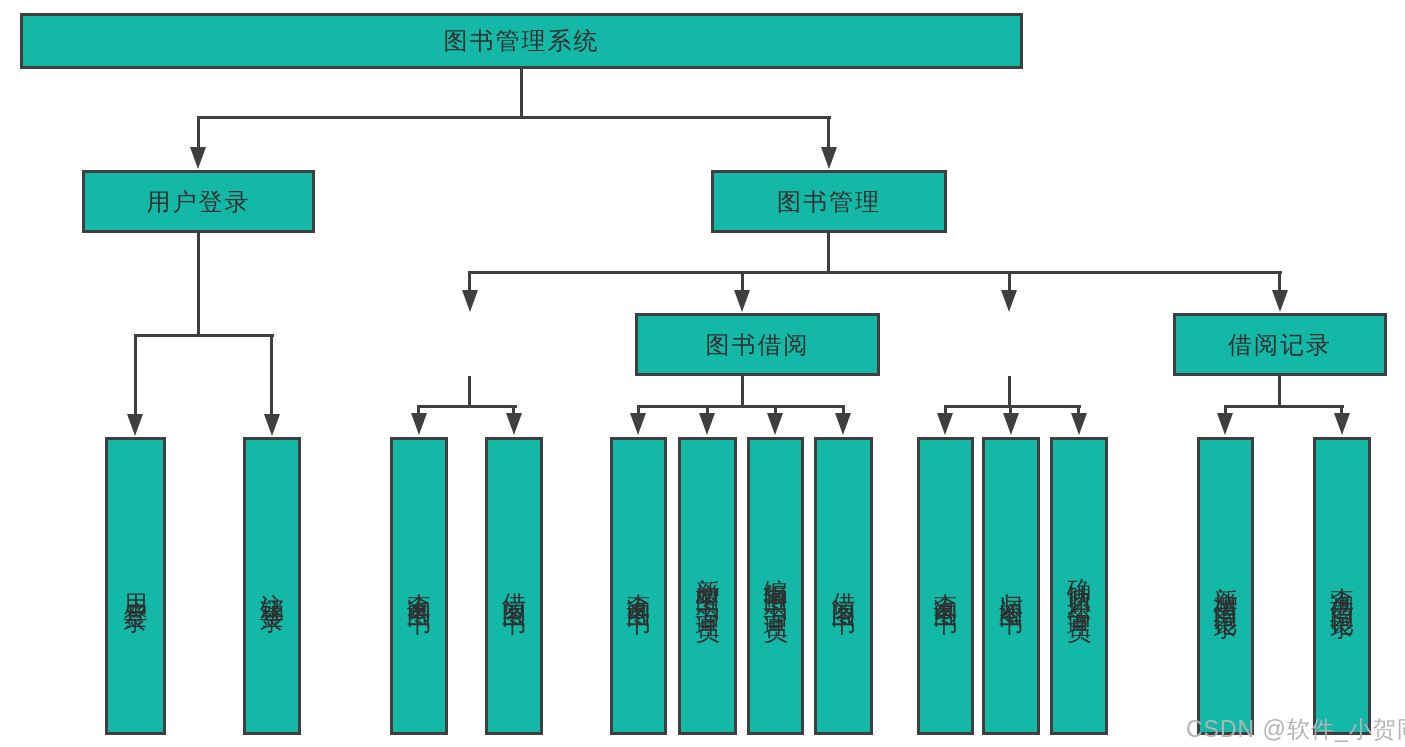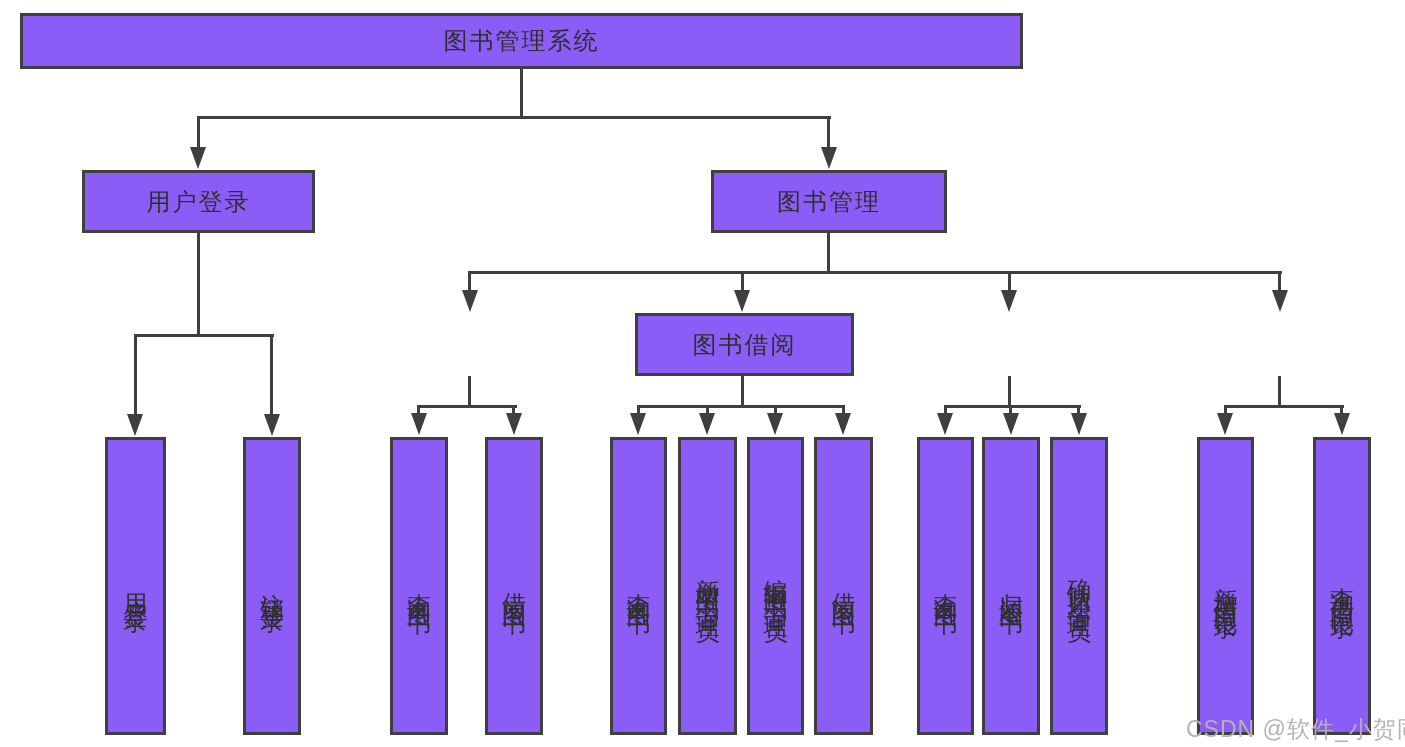--- a/index.html
+++ b/index.html
@@ -6,21 +6,21 @@
   .canvas{
     position:relative;
     width:1405px;height:747px;
     background:#ffffff;
     font-family:"Liberation Sans", sans-serif;
     overflow:hidden;
   }
   .box{
     position:absolute;
     box-sizing:border-box;
-    background:#8b5cf6;
+    background:#14b8a6;
     border:3px solid #3f3f3f;
     display:flex;
     align-items:center;
     justify-content:center;
     color:#2f2f2f;
   }
   .root{left:20px;top:13px;width:1003px;height:56px;}
   .row2{top:170px;height:63px;}
   .row3{top:313px;height:63px;}
   .leaf{top:437px;height:298px;}
@@ -58,22 +58,25 @@
     <span class="htext">图书管理系统</span>
   </div>
 
   <div class="box row2" style="left:82px;width:233px;">
     <span class="htext">用户登录</span>
   </div>
   <div class="box row2" style="left:711px;width:236px;">
     <span class="htext">图书管理</span>
   </div>
 
-  <div class="box row3" style="left:635px;width:219px;">
+  <div class="box row3" style="left:635px;width:245px;">
     <span class="htext">图书借阅</span>
+  </div>
+  <div class="box row3" style="left:1173px;width:214px;">
+    <span class="htext">借阅记录</span>
   </div>
 
   <div class="box leaf" style="left:105px;width:61px;">
     <span class="vtext">用户登录</span>
   </div>
   <div class="box leaf" style="left:243px;width:58px;">
     <span class="vtext">注销登录</span>
   </div>
   <div class="box leaf" style="left:390px;width:58px;">
     <span class="vtext">查询图书</span>

